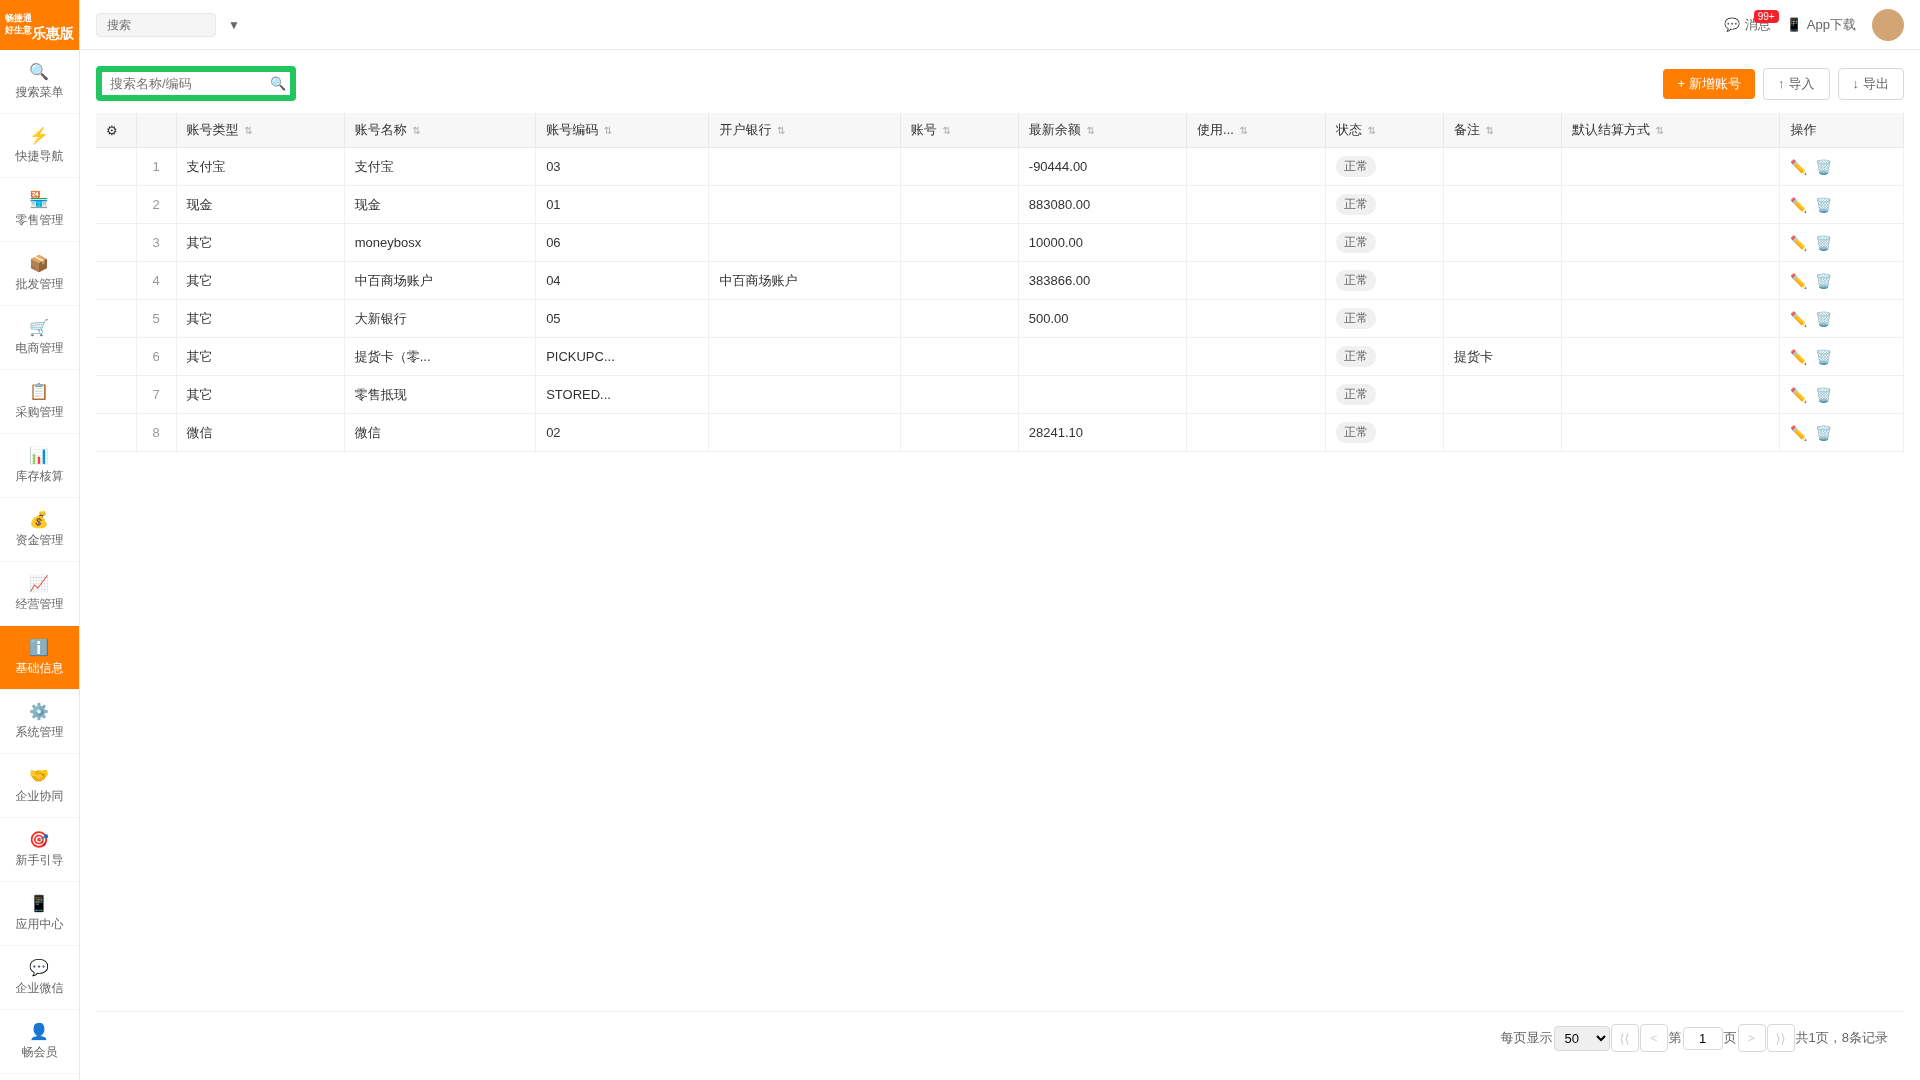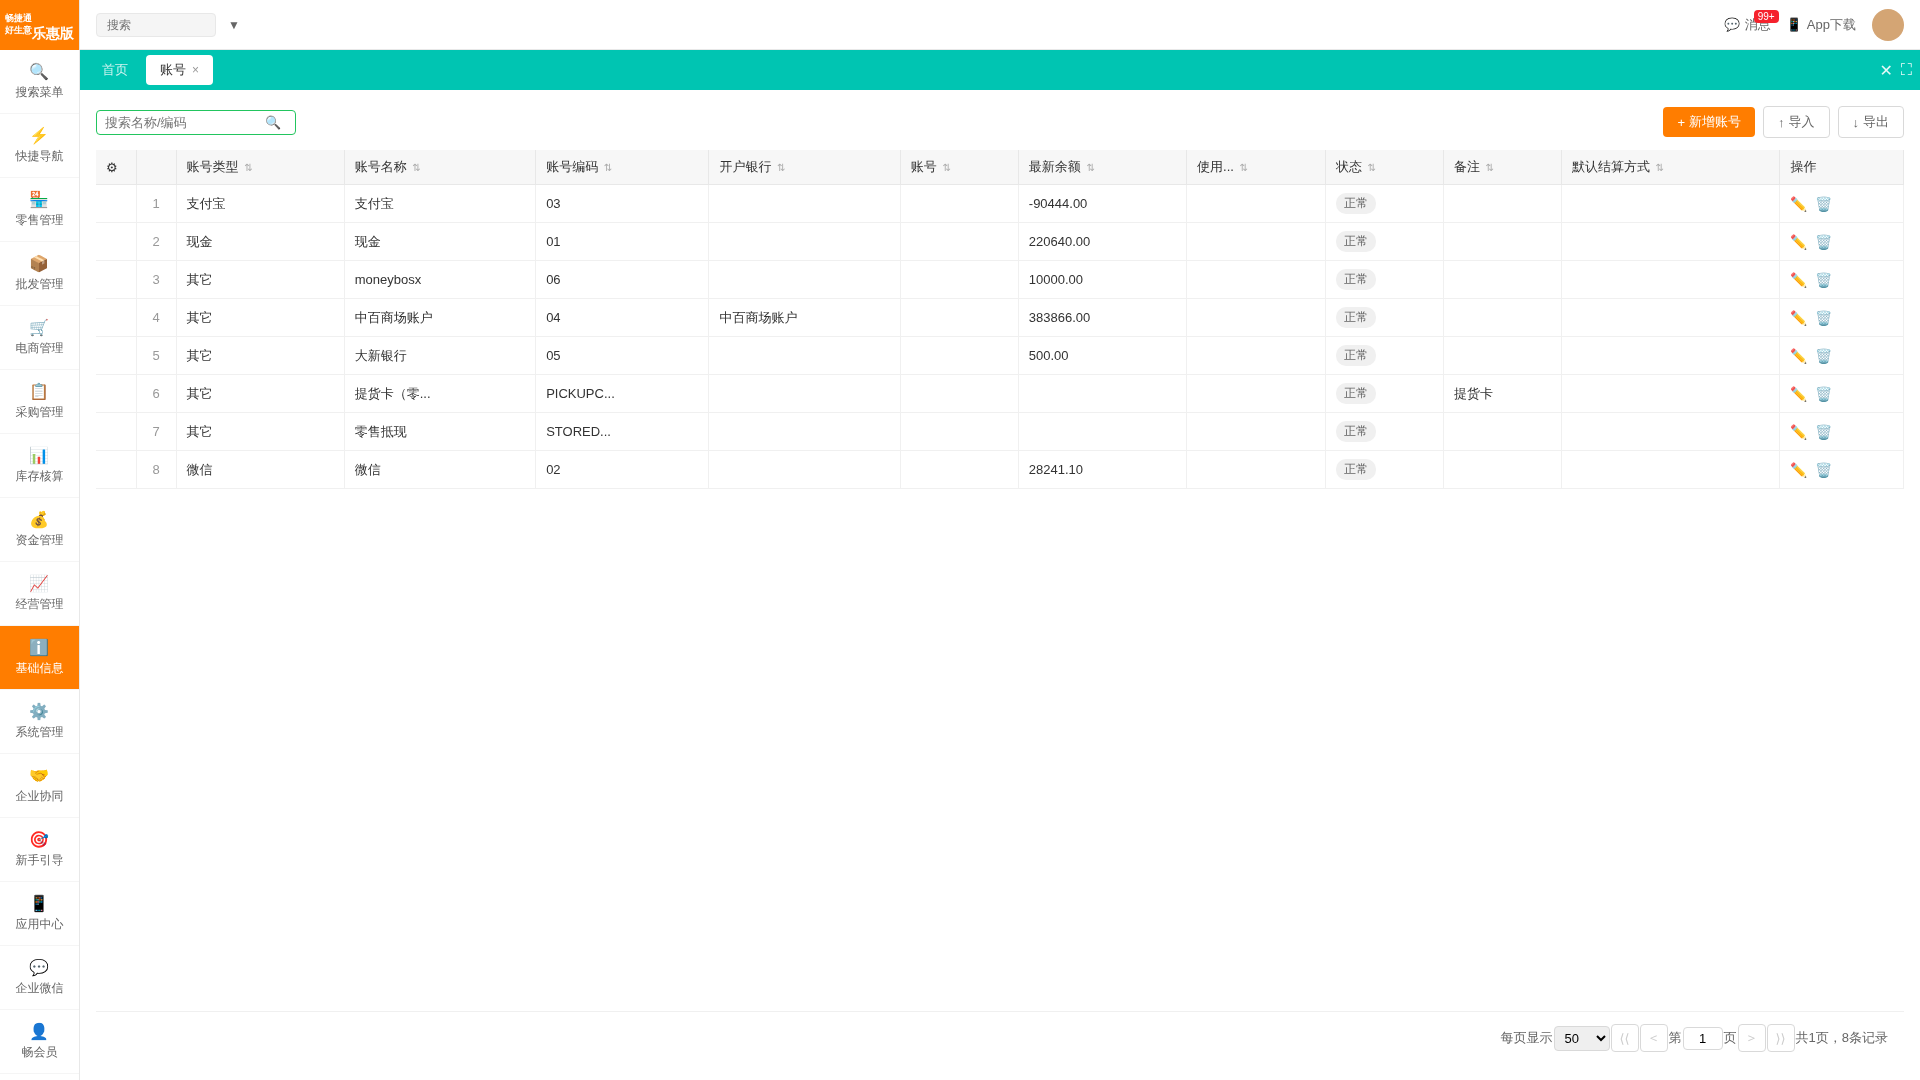--- a/index.html
+++ b/index.html
@@ -112,21 +112,21 @@
     
     .toolbar {
       display: flex;
       align-items: center;
       justify-content: space-between;
       margin-bottom: 12px;
     }
     .search-box {
       display: flex;
       align-items: center;
-      border: 1px solid #22c55e;
+      border: 6px solid #22c55e;
       border-radius: 4px;
       padding: 4px 8px;
       width: 200px;
       background: #fff;
     }
     .search-box input {
       border: none;
       outline: none;
       font-size: 13px;
       color: #999;
@@ -323,33 +323,20 @@
         <span class="badge">99+</span>
       </div>
       <div class="topbar-app">
         <span>📱</span>
         <span>App下载</span>
       </div>
       <div class="topbar-avatar"></div>
     </div>
   </div>
 
-  <div class="tabs-bar">
-    <div class="tab">
-      <span>首页</span>
-    </div>
-    <div class="tab active">
-      <span>账号</span>
-      <span class="tab-close">×</span>
-    </div>
-    <div class="tab-actions">
-      <span class="tab-action-btn">✕</span>
-      <span class="tab-action-btn">⛶</span>
-    </div>
-  </div>
 
   <div class="content-area">
 
     <div class="toolbar">
       <div class="search-box">
         <input type="text" style="border: none; outline: none; font-size: 13px; color: rgb(153, 153, 153); width: 160px;" placeholder="搜索名称/编码">
         <span class="search-icon">🔍</span>
       </div>
       <div class="toolbar-right">
         <button class="btn-primary">
@@ -430,21 +417,21 @@
       </td>
     </tr>
             <tr>
       <td class="col-index"></td>
       <td class="col-index">2</td>
       <td>现金</td>
       <td>现金</td>
       <td>01</td>
       <td></td>
       <td></td>
-      <td>220640.00</td>
+      <td>883080.00</td>
       <td></td>
       <td><span class="status-badge">正常</span></td>
       <td></td>
       <td></td>
       <td>
         <div class="action-btns">
           <span class="action-btn" title="编辑">✏️</span>
           <span class="action-btn" title="删除">🗑️</span>
         </div>
       </td>

